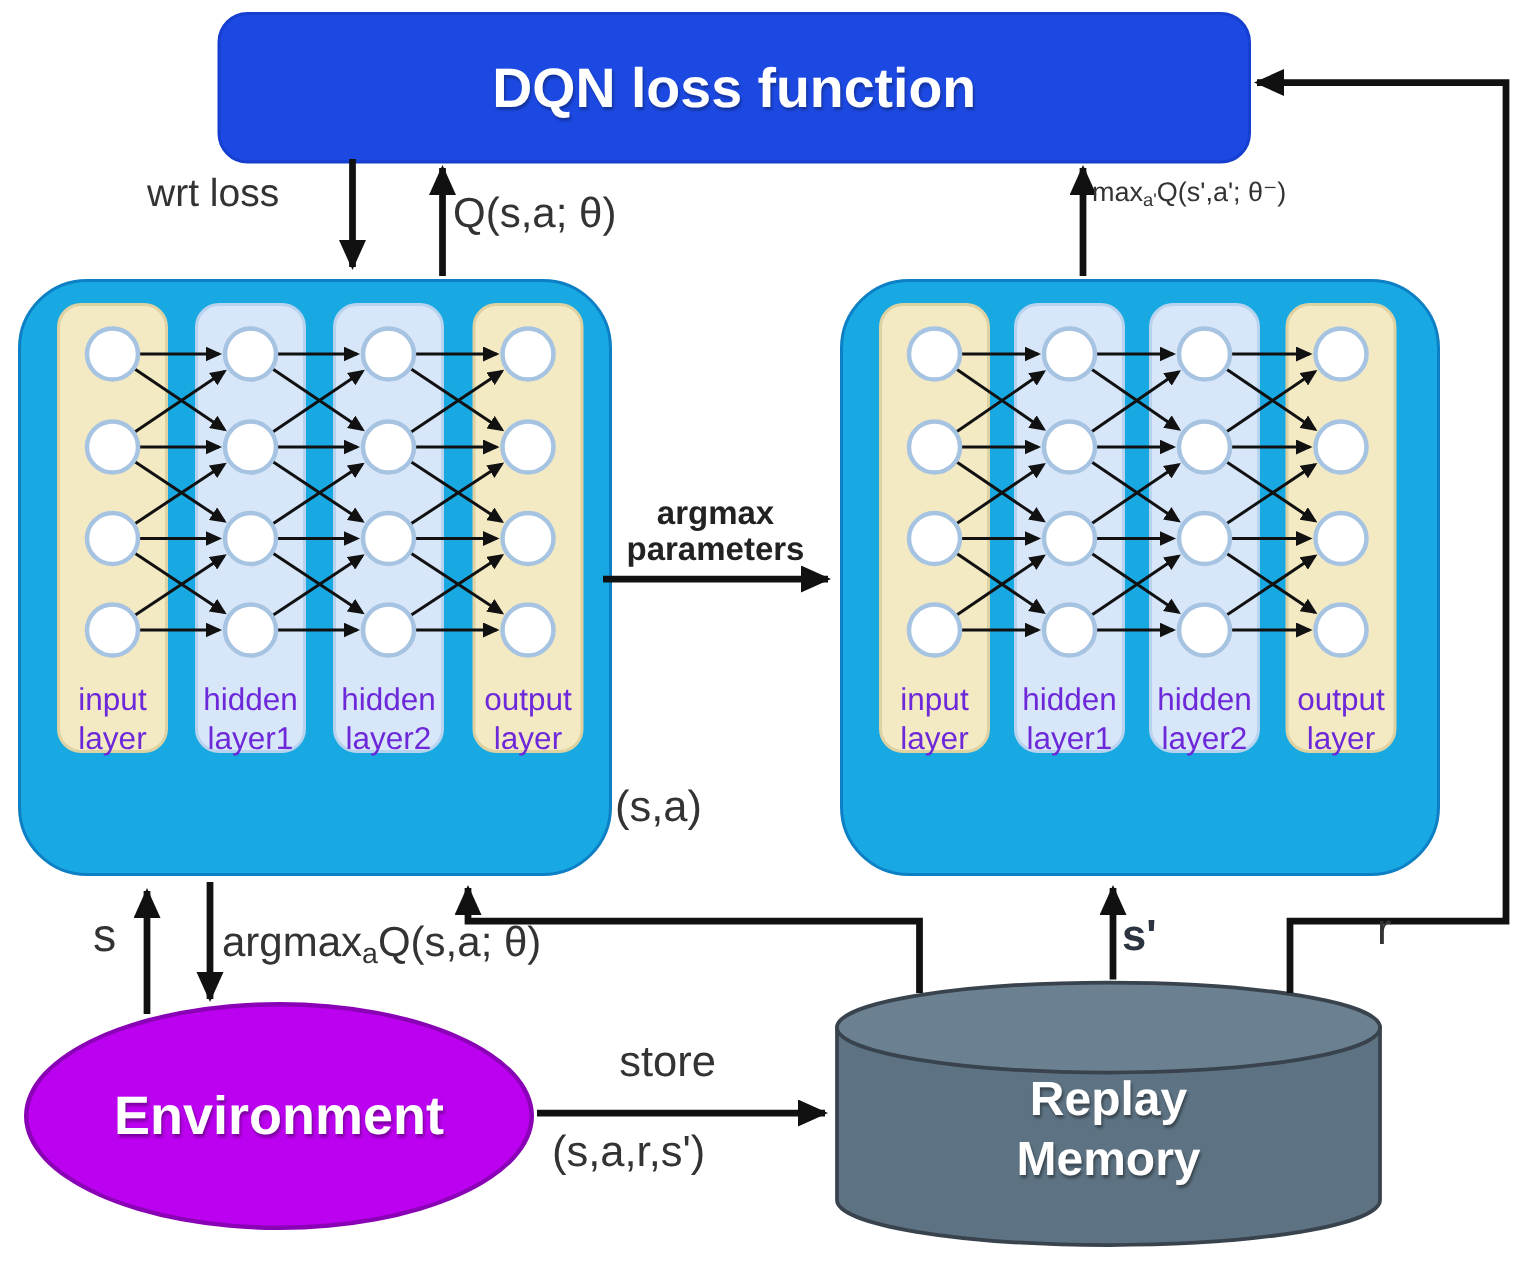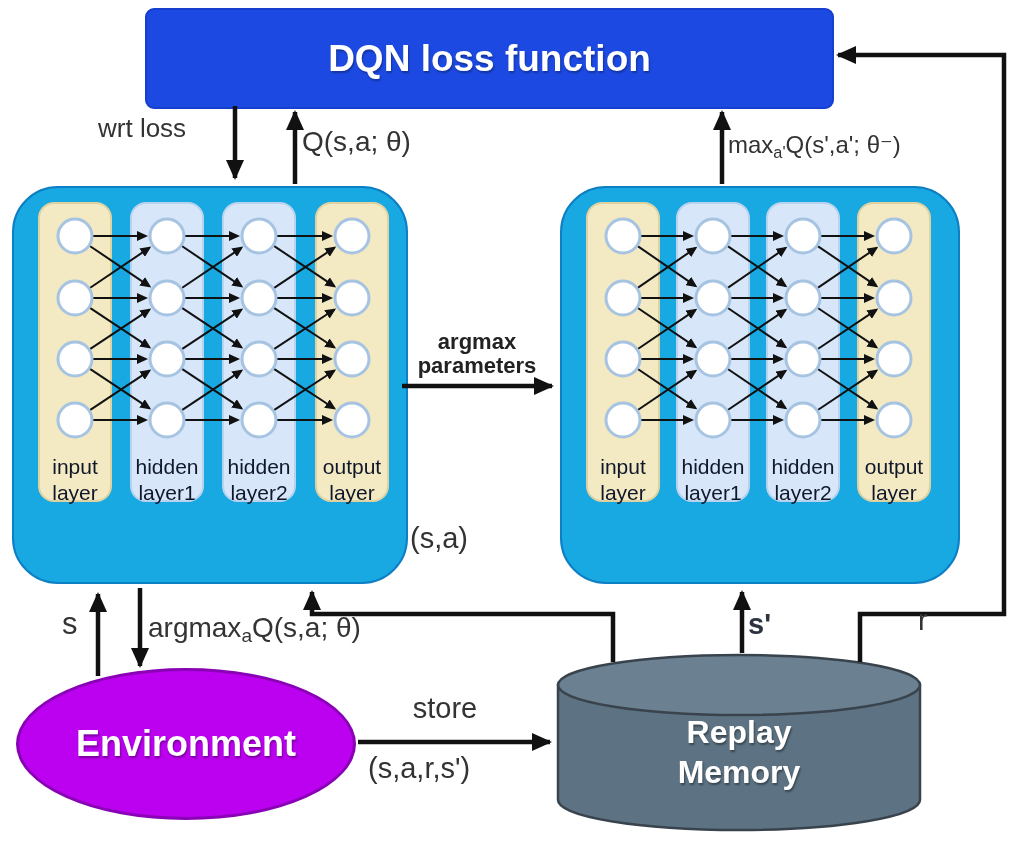--- a/index.html
+++ b/index.html
@@ -8,40 +8,40 @@
     font-family:"Liberation Sans","DejaVu Sans",sans-serif;
   }
   
   svg.wires{position:absolute;left:0;top:0;width:1024px;height:844px;z-index:4;pointer-events:none;}
   svg.wires polyline, svg.wires line{fill:none;stroke:var(--arrow,#111);stroke-width:4.5;}
   .cyl-body{fill:var(--replay_body,#5d7383);stroke:var(--replay_border,#39434d);stroke-width:2.5;}
   .cyl-top{fill:var(--replay_top,#6b8191);stroke:var(--replay_border,#39434d);stroke-width:2.5;}
   
   .loss-box{
     position:absolute;left:145px;top:8px;width:685px;height:97px;z-index:2;
-    background:var(--loss_box,#1c49e2);border:2px solid #163fd0;border-radius:9px;
+    background:var(--loss_box,#1c49e2);border:2px solid #163fd0;border-radius:20px;
     display:flex;align-items:center;justify-content:center;
     color:var(--title_text,#fff);font-size:37px;font-weight:bold;
     text-shadow:1px 2px 2px rgba(0,0,0,.30);
   }
   .net{
     position:absolute;top:186px;height:398px;z-index:2;
     background:var(--network_box,#18a8e2);border:2px solid var(--network_border,#0d7fc4);
     border-radius:46px;box-sizing:border-box;
   }
   .net-0{left:12px;width:396px;}
   .net-1{left:560px;width:400px;}
   .col{
     position:absolute;top:14px;width:74px;height:300px;border-radius:16px;box-sizing:border-box;z-index:1;
   }
   .col.io{background:var(--io_layer,#f3e9c3);border:2px solid var(--io_border,#ded2a2);}
   .col.hidden{background:var(--hidden_layer,#d7e6f8);border:2px solid var(--hidden_border,#b9d3ee);}
   .col-label{
     position:absolute;top:250px;left:-6px;width:82px;text-align:center;
-    font-size:21px;line-height:1.22;color:#0f172a;
+    font-size:21px;line-height:1.22;color:#6d28d9;
   }
   svg.net-wires{position:absolute;left:0;top:0;z-index:2;pointer-events:none;}
   .net-title{
     position:absolute;left:0;top:504px;width:100%;height:60px;z-index:3;text-align:center;
     color:var(--title_text,#fff);font-size:35px;font-weight:bold;
     text-shadow:1px 2px 2px rgba(0,0,0,.30);
   }
   .net{overflow:visible;}
   .net .net-title{top:504px;}
   
@@ -56,21 +56,21 @@
   .replay-label{
     position:absolute;left:609px;top:712px;width:260px;z-index:5;text-align:center;
     color:var(--title_text,#fff);font-size:32px;font-weight:bold;line-height:1.25;
     text-shadow:1px 2px 2px rgba(0,0,0,.4);
   }
   
   .lbl{position:absolute;z-index:5;color:var(--label_text,#333);white-space:nowrap;}
   .lbl sub{font-size:.68em;vertical-align:-.28em;}
   .lbl-gradient{left:98px;top:112px;font-size:26px;line-height:1.25;white-space:normal;width:130px;}
   .lbl-qsa{left:302px;top:126px;font-size:28px;}
-  .lbl-max{left:728px;top:131px;font-size:24px;}
+  .lbl-max{left:728px;top:118px;font-size:18px;}
   .lbl-update{left:400px;top:330px;width:154px;text-align:center;font-size:22px;font-weight:bold;line-height:1.1;white-space:normal;color:#222;}
   .lbl-sa{left:410px;top:522px;font-size:29px;}
   .lbl-s{left:62px;top:606px;font-size:31px;}
   .lbl-argmax{left:148px;top:612px;font-size:28px;}
   .lbl-sprime{left:748px;top:608px;font-size:29px;font-weight:bold;color:#2b3440;}
   .lbl-r{left:918px;top:604px;font-size:29px;}
   .lbl-store1{left:365px;top:692px;width:160px;text-align:center;font-size:29px;}
   .lbl-store2{left:368px;top:752px;width:170px;text-align:left;font-size:29px;}
 </style>
 </head>

